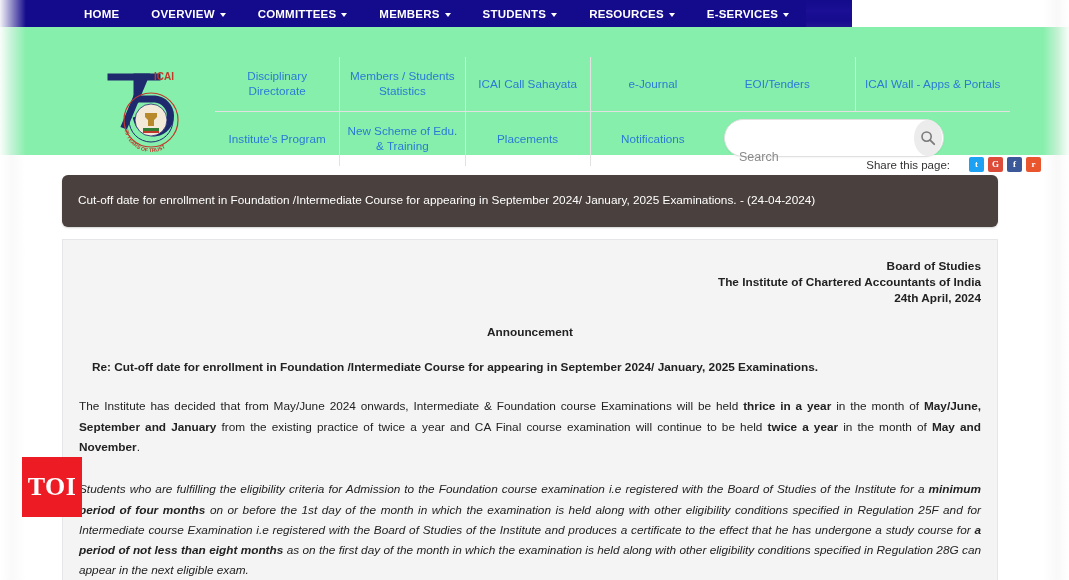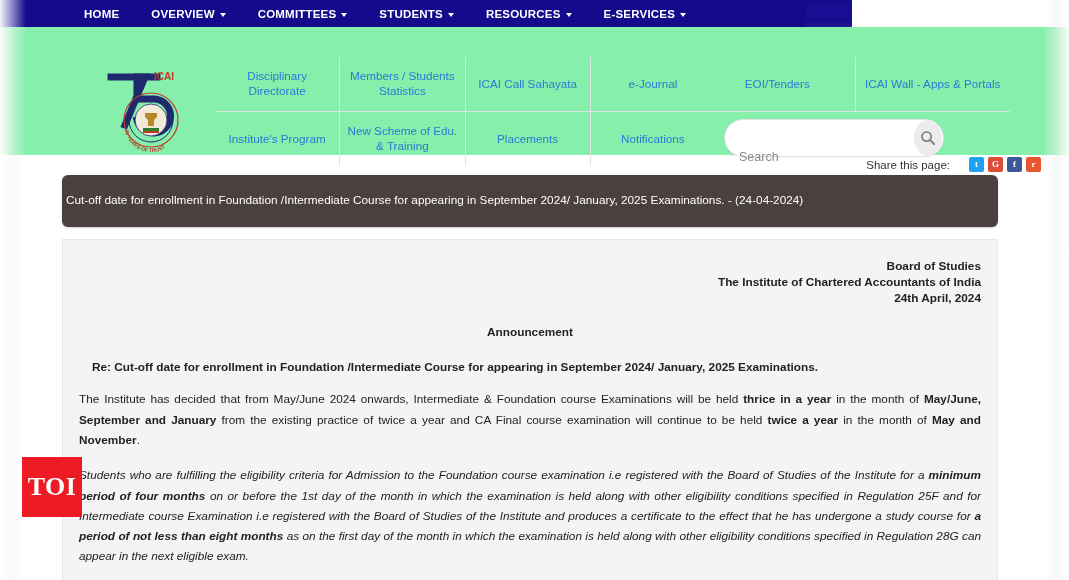--- a/index.html
+++ b/index.html
@@ -178,21 +178,21 @@
     width: 1069px; height: 425px;
     background: #ffffff;
     z-index: 10;
   }
   .banner {
     position: absolute; left: 62px; top: 20px;
     width: 936px; height: 52px;
     background: #4a403e;
     border-radius: 6px;
     display: flex; align-items: center;
-    padding: 0 4px;
+    padding: 0 16px;
     box-shadow: 0 1px 2px rgba(0,0,0,.18);
   }
   .banner-text {
     color: #ffffff;
     font-size: 11.8px;
     line-height: 1.3;
   }
 
   .doc-card {
     position: absolute; left: 62px; top: 84px;
@@ -222,21 +222,21 @@
     font-weight: bold;
     color: #222;
     margin-top: 21px;
     padding-left: 13px;
   }
   .doc-p {
     font-size: 11.8px;
     color: #222;
     line-height: 1.72;
     text-align: justify;
-    margin-top: 15px;
+    margin-top: 22px;
   }
   .doc-p b { font-weight: bold; }
   .doc-p.italic { font-style: italic; }
   .doc-p.italic b { font-style: italic; font-weight: bold; }
 
   
   .toi {
     position: absolute; left: 22px; top: 457px;
     width: 60px; height: 60px;
     background: #ed1b24;
@@ -261,20 +261,24 @@
     <div class="topnav-inner" id="topnav-inner">
         <div class="nav-item">
           <span>HOME</span>
         </div>
         <div class="nav-item">
           <span>OVERVIEW</span>
           <span class="caret"></span>
         </div>
         <div class="nav-item">
           <span>COMMITTEES</span>
+          <span class="caret"></span>
+        </div>
+        <div class="nav-item">
+          <span>MEMBERS</span>
           <span class="caret"></span>
         </div>
         <div class="nav-item">
           <span>STUDENTS</span>
           <span class="caret"></span>
         </div>
         <div class="nav-item">
           <span>RESOURCES</span>
           <span class="caret"></span>
         </div>

